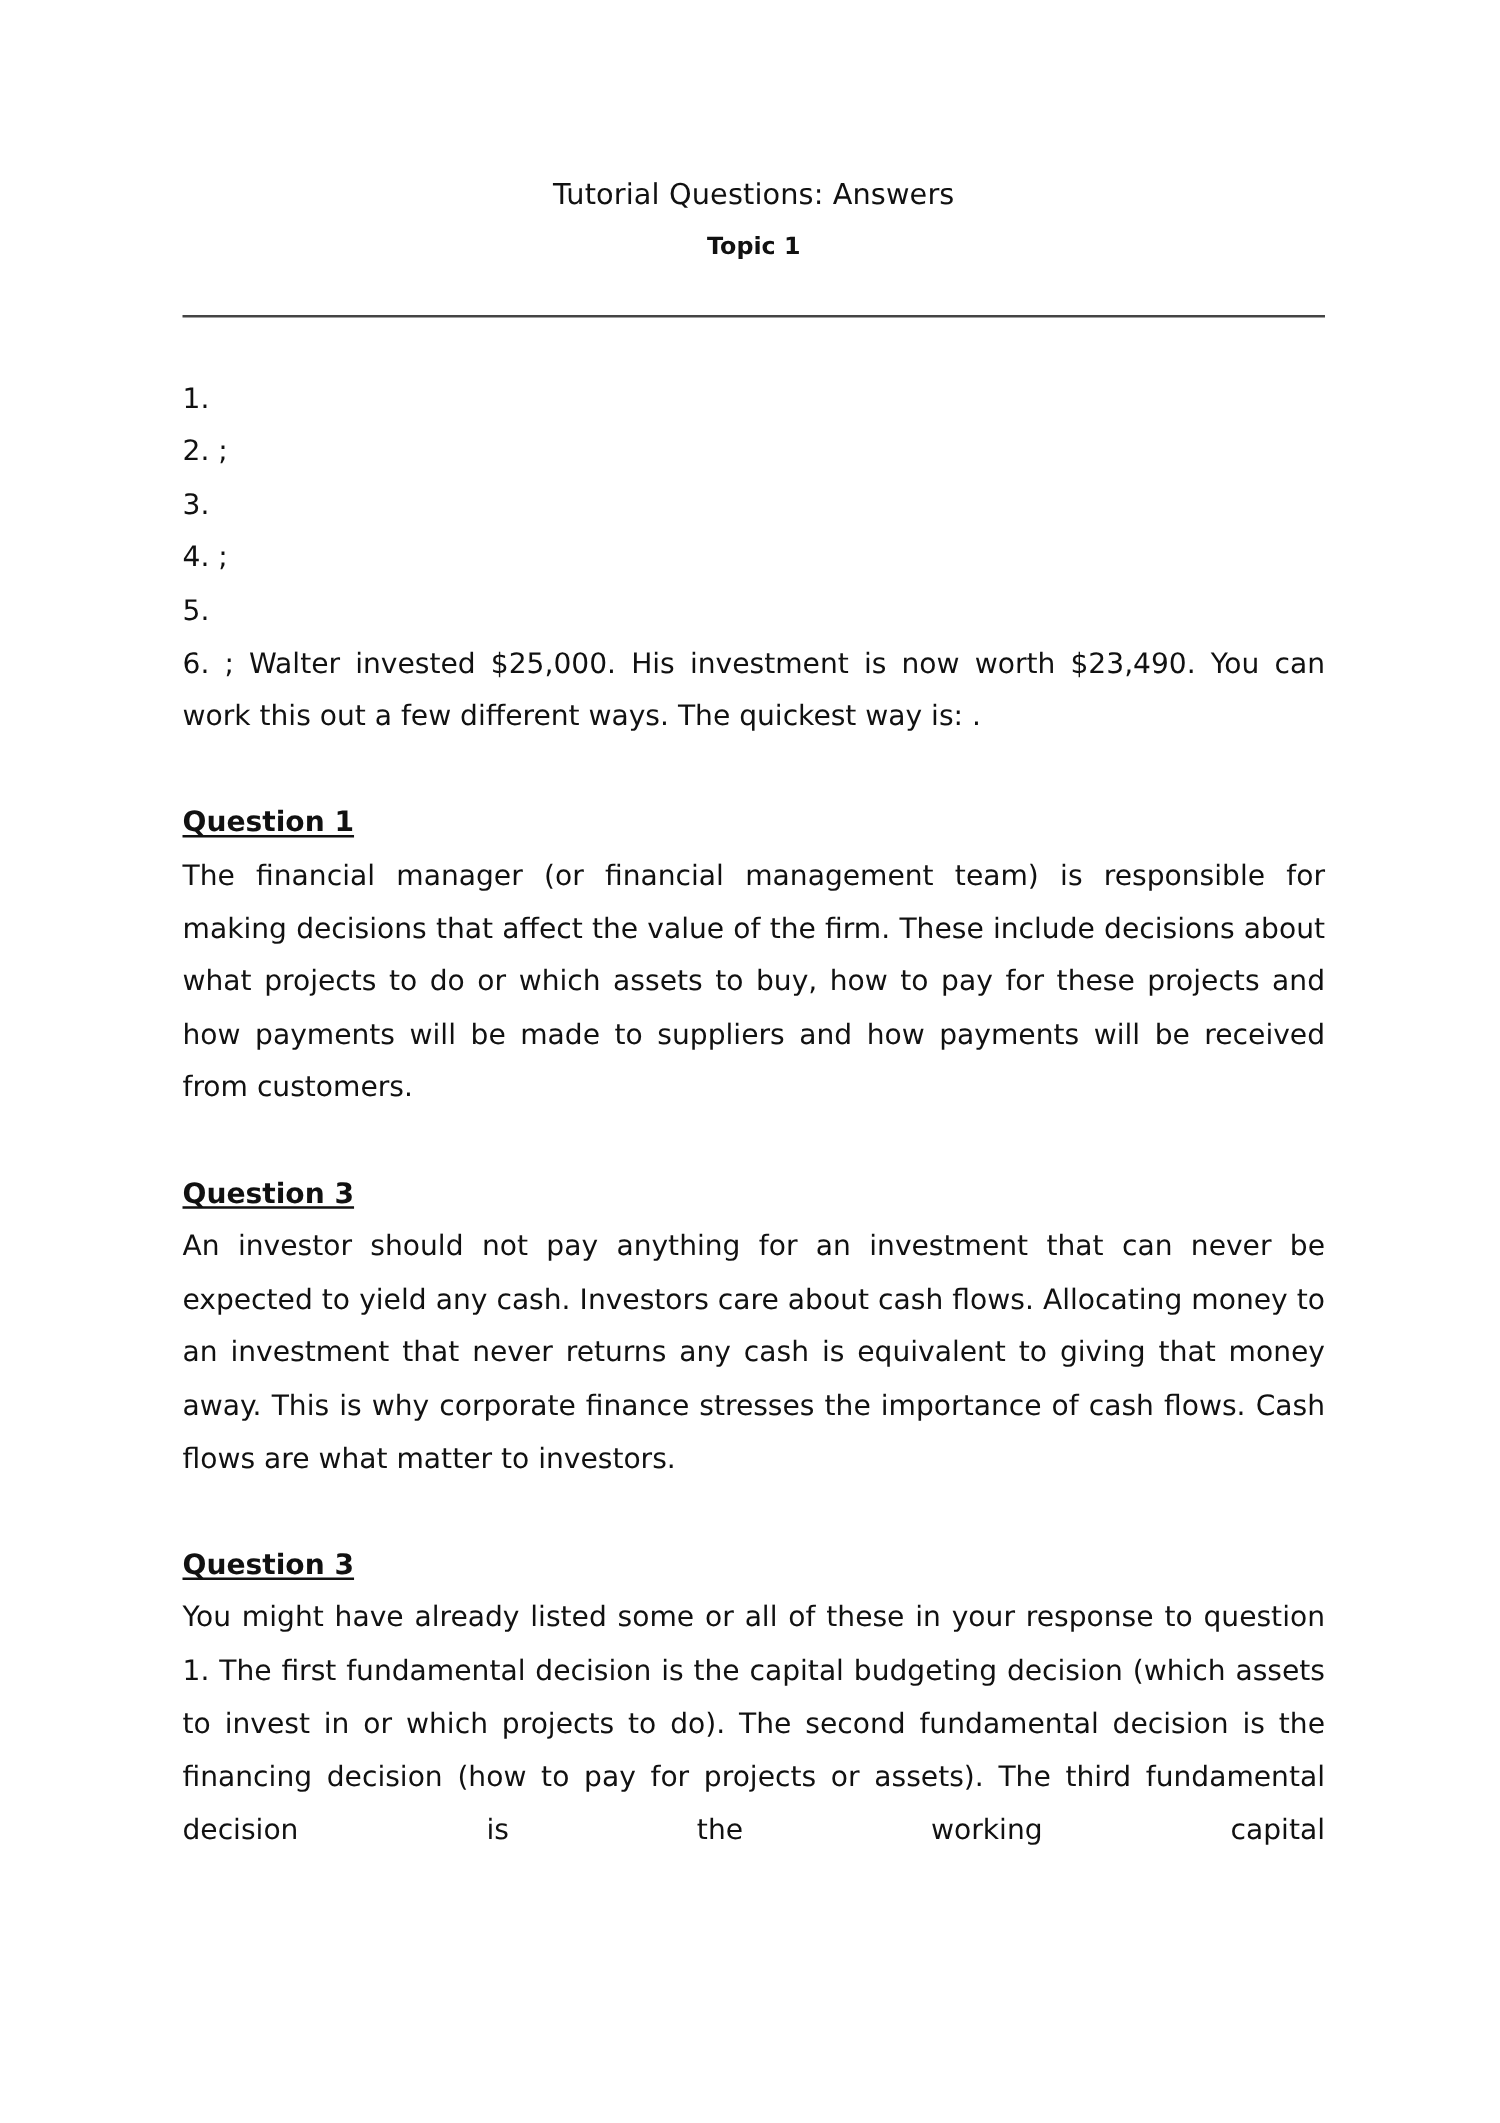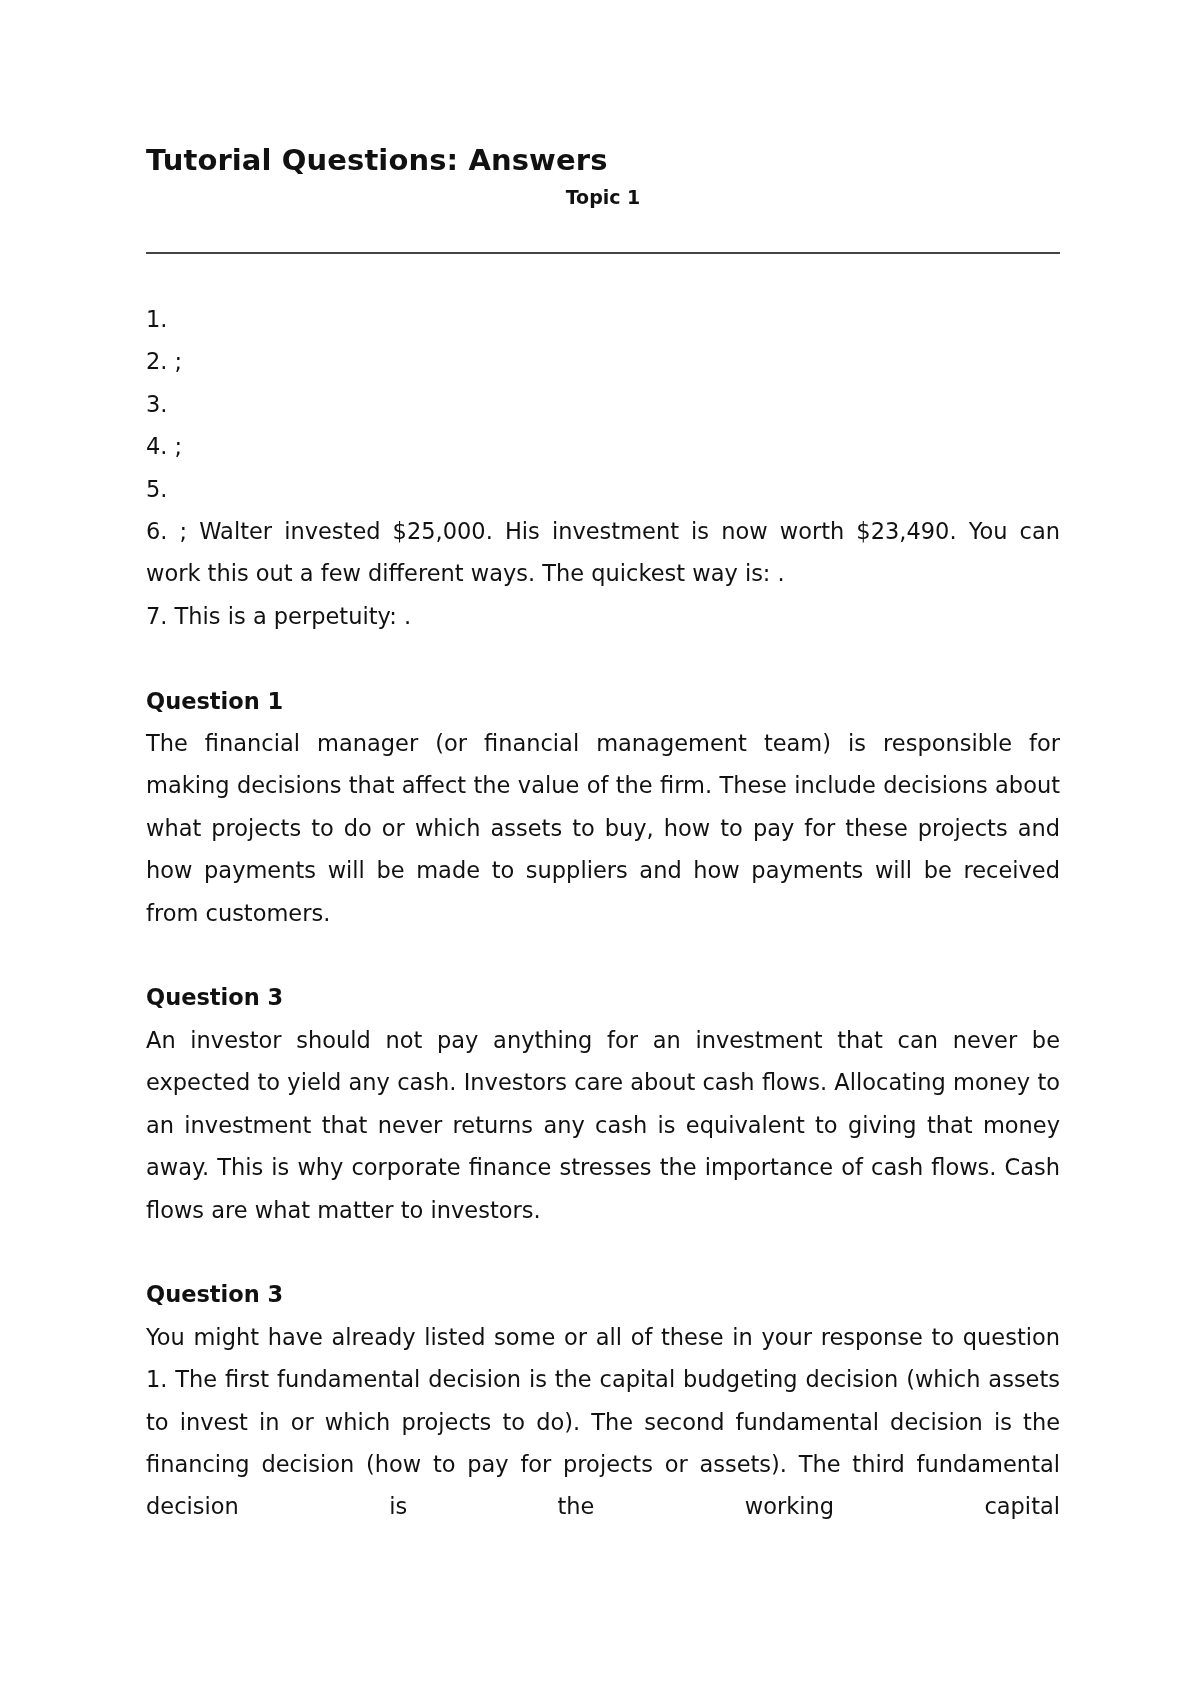--- a/index.html
+++ b/index.html
@@ -19,22 +19,23 @@
       position: absolute;
       left: 146px;
       top: 0;
       width: 914px;
     }
     .title {
       position: absolute;
       top: 143px;
       left: 0;
       width: 914px;
-      font-weight: bold;
-      font-size: 29px;
+      text-align: center;
+      font-weight: normal;
+      font-size: 23px;
       letter-spacing: 0.1px;
     }
     .subtitle {
       position: absolute;
       top: 186px;
       left: 0;
       width: 914px;
       text-align: center;
       font-weight: bold;
       font-size: 19px;
@@ -64,39 +65,39 @@
     }
     .justify-all {
       text-align: justify;
       text-align-last: justify;
     }
     .blank {
       height: 42.4px;
     }
     .qhead {
       font-weight: bold;
+      text-decoration: underline;
       text-underline-offset: 3px;
     }
   </style>
 </head>
 <body>
 
 <div class="page">
   <div class="title">Tutorial Questions: Answers</div>
   <div class="subtitle">Topic 1</div>
   <div class="rule"></div>
 
   <div class="body-text">
     <p>1.</p>
     <p>2. ;</p>
     <p>3.</p>
     <p>4. ;</p>
     <p>5.</p>
     <p class="justify">6. ; Walter invested $25,000. His investment is now worth $23,490. You can work this out a few different ways. The quickest way is: .</p>
-    <p>7. This is a perpetuity: .</p>
 
     <div class="blank"></div>
 
     <p class="qhead">Question 1</p>
     <p class="justify">The financial manager (or financial management team) is responsible for making decisions that affect the value of the firm. These include decisions about what projects to do or which assets to buy, how to pay for these projects and how payments will be made to suppliers and how payments will be received from customers.</p>
 
     <div class="blank"></div>
 
     <p class="qhead">Question 3</p>
     <p class="justify">An investor should not pay anything for an investment that can never be expected to yield any cash. Investors care about cash flows. Allocating money to an investment that never returns any cash is equivalent to giving that money away. This is why corporate finance stresses the importance of cash flows. Cash flows are what matter to investors.</p>

